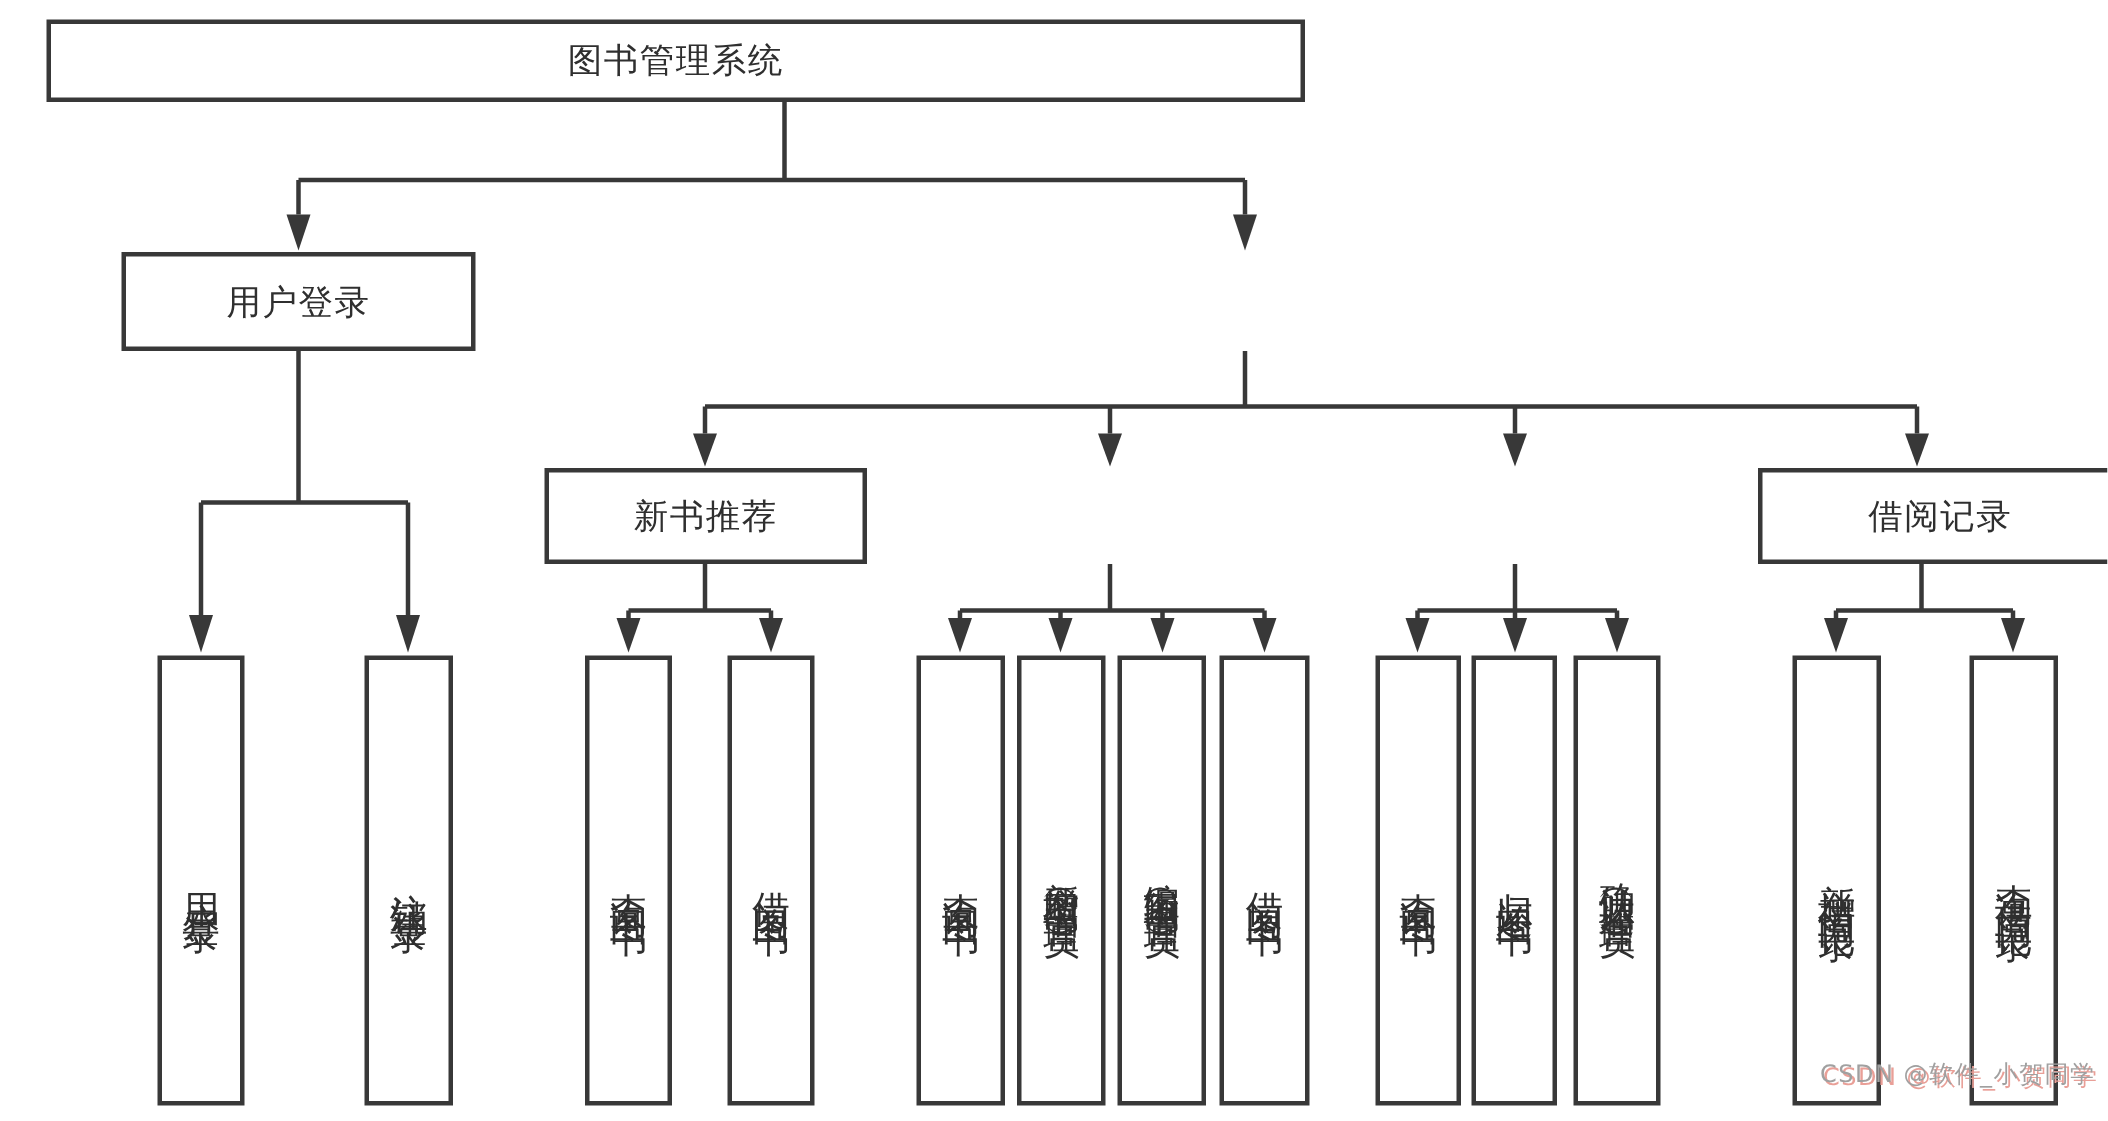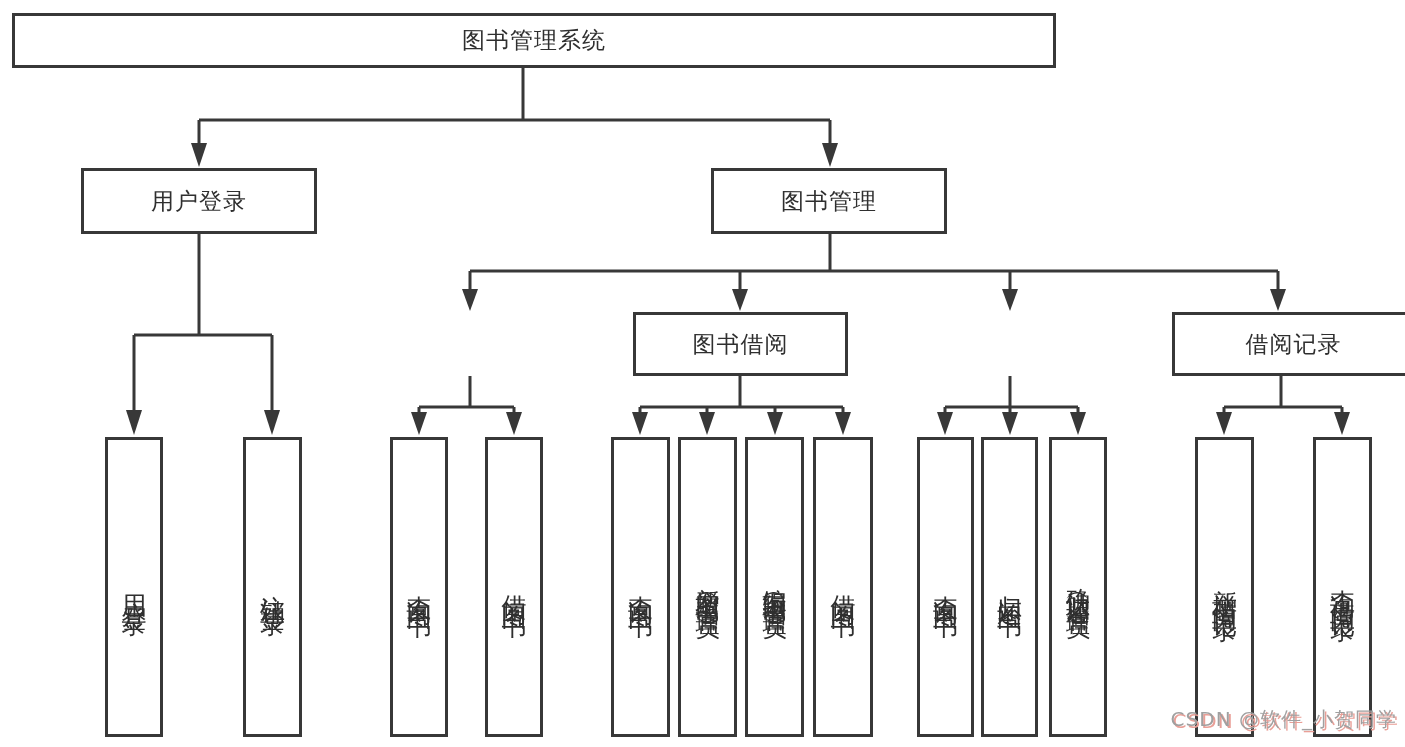--- a/index.html
+++ b/index.html
@@ -34,21 +34,21 @@
     display:flex;align-items:center;justify-content:center;
   }
   .vtext{
     writing-mode:vertical-rl;text-orientation:mixed;
     font-size:25px;letter-spacing:6px;line-height:1;
     color:var(--text);white-space:nowrap;
   }
   .long .vtext{font-size:24px;letter-spacing:4px;}
   #watermark{
     position:absolute;right:8px;top:706px;z-index:5;
-    font-size:20px;letter-spacing:1px;
+    font-size:16px;letter-spacing:1px;
     color:var(--watermark-text);
     text-shadow:2px 2px 0 var(--watermark-shadow);
     pointer-events:none;white-space:nowrap;
   }
 </style>
 </head>
 <body>
 
 <div id="canvas">
 
@@ -88,26 +88,25 @@
       <polygon points="1002,412 1018,412 1010,435"></polygon>
       <polygon points="1070,412 1086,412 1078,435"></polygon>
     </g>
     <g>
       <path d="M1281 376 V407 M1224 407 H1342 M1224 407 V412 M1342 407 V412"></path>
       <polygon points="1216,412 1232,412 1224,435"></polygon>
       <polygon points="1334,412 1350,412 1342,435"></polygon>
     </g>
   </svg>
 
-  <div class="hbox" style="left:12px;top:13px;width:1044px;height:55px">图书管理系统</div>
+  <div class="hbox" style="left:31px;top:13px;width:839px;height:55px">图书管理系统</div>
 
   <div class="hbox" style="left:81px;top:168px;width:236px;height:66px">用户登录</div>
-  <div class="hbox" style="left:711px;top:168px;width:236px;height:66px">图书管理</div>
 
-  <div class="hbox" style="left:633px;top:312px;width:215px;height:64px">图书借阅</div>
+  <div class="hbox" style="left:363px;top:312px;width:215px;height:64px">新书推荐</div>
   <div class="hbox" style="left:1172px;top:312px;width:243px;height:64px">借阅记录</div>
 
   <div class="vbox" style="left:105px;width:58px">
     <span class="vtext">用户登录</span>
   </div>
   <div class="vbox" style="left:243px;width:59px">
     <span class="vtext">注销登录</span>
   </div>
 
   <div class="vbox" style="left:390px;width:58px">

